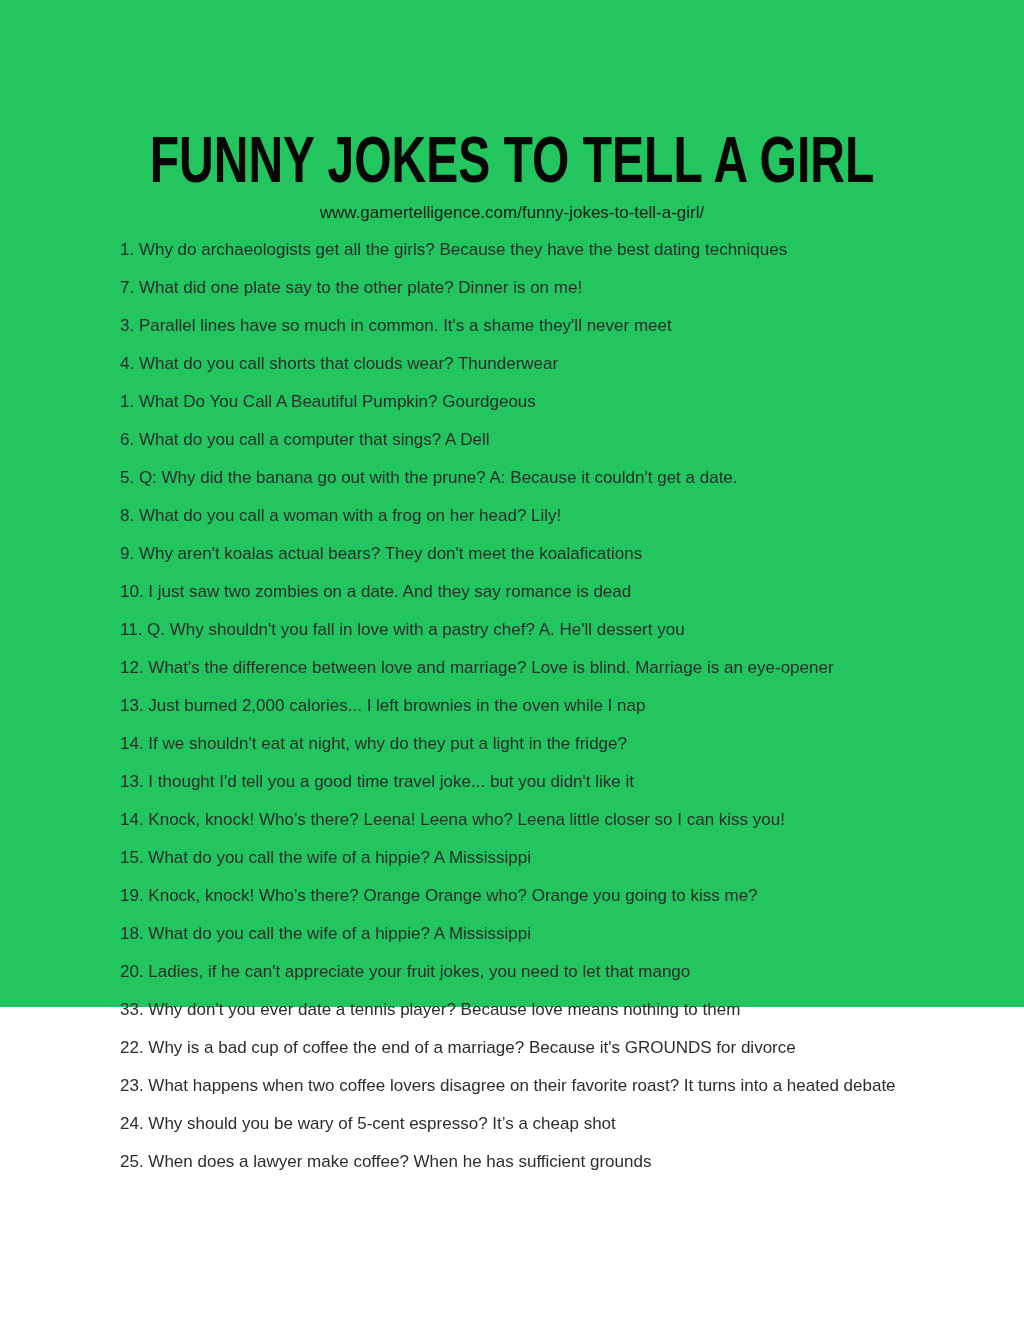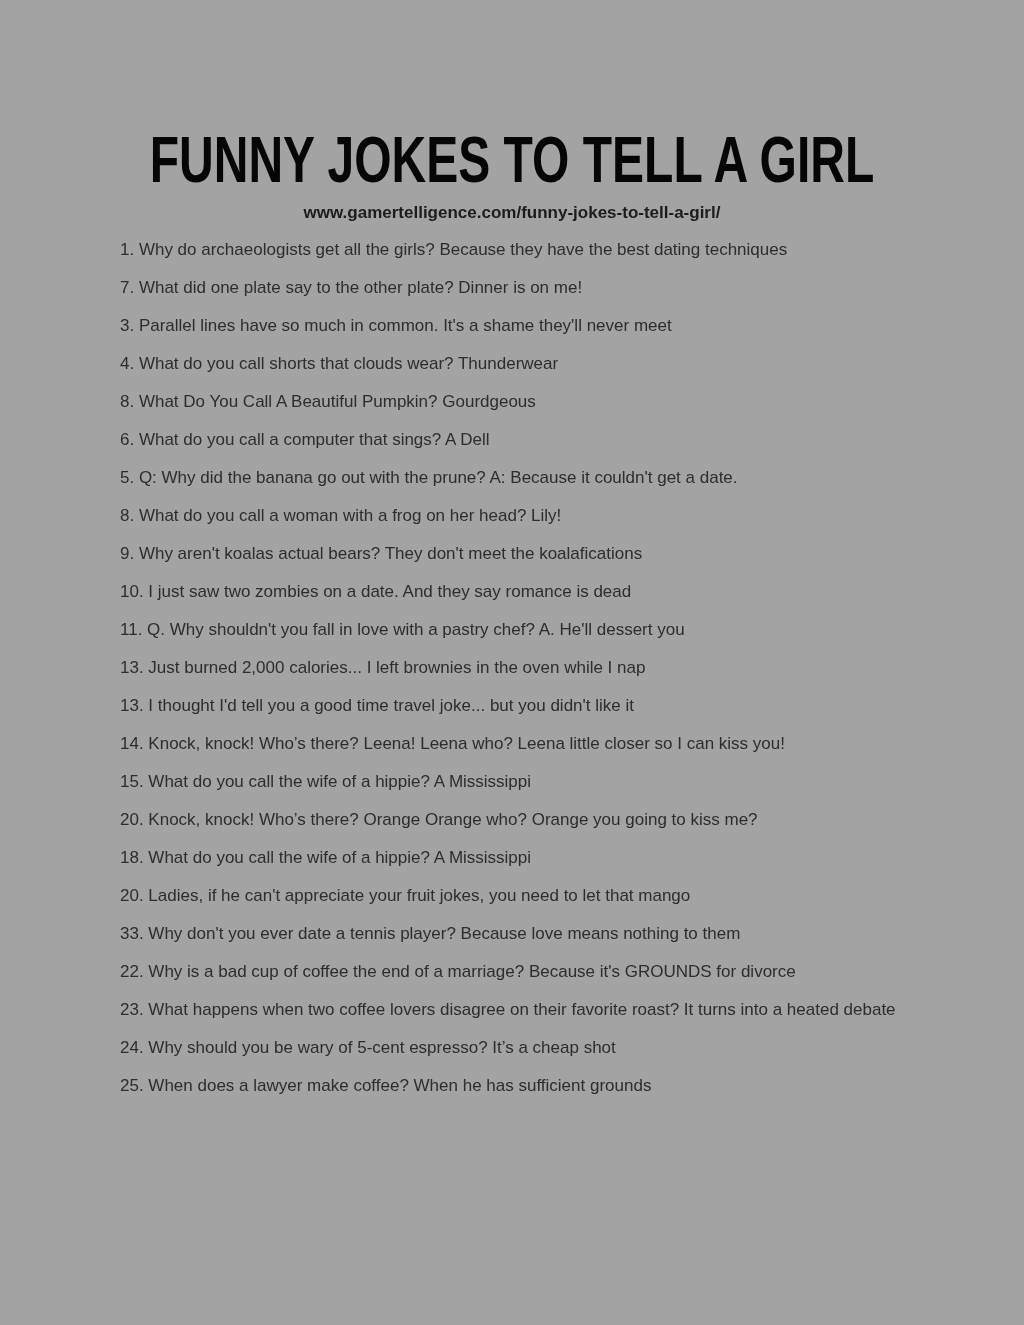--- a/index.html
+++ b/index.html
@@ -9,22 +9,22 @@
   }
   body {
     width: 1024px;
     height: 1325px;
     overflow: hidden;
     font-family: "Liberation Sans", sans-serif;
     -webkit-font-smoothing: antialiased;
   }
   .page {
     width: 1024px;
-    height: 1325px;
-    background: #a3a3a3;
+    height: 1007px;
+    background: #22c55e;
     box-sizing: border-box;
   }
   .doc-header {
     text-align: center;
     padding-top: 126px;
   }
   .doc-title {
     margin: 0;
     font-size: 64px;
     font-weight: bold;
@@ -36,21 +36,20 @@
     display: inline-block;
     transform: scaleX(0.75);
     transform-origin: 50% 50%;
     letter-spacing: 0px;
   }
   .doc-url {
     margin-top: 9px;
     font-size: 17px;
     line-height: 20px;
     color: #1c1c1c;
-    font-weight: bold;
   }
   .jokes-list {
     list-style: none;
     margin: 17px 0 0 0;
     padding: 0 28px 0 120px;
   }
   .jokes-list li {
     font-size: 17px;
     line-height: 20px;
     margin-bottom: 18px;
@@ -65,32 +64,34 @@
   <header class="doc-header">
     <h1 class="doc-title"><span class="title-inner">FUNNY JOKES TO TELL A GIRL</span></h1>
     <div class="doc-url">www.gamertelligence.com/funny-jokes-to-tell-a-girl/</div>
   </header>
 
   <ol class="jokes-list">
     <li>1. Why do archaeologists get all the girls? Because they have the best dating techniques</li>
     <li>7. What did one plate say to the other plate? Dinner is on me!</li>
     <li>3. Parallel lines have so much in common. It's a shame they'll never meet</li>
     <li>4. What do you call shorts that clouds wear? Thunderwear</li>
-    <li>8. What Do You Call A Beautiful Pumpkin? Gourdgeous</li>
+    <li>1. What Do You Call A Beautiful Pumpkin? Gourdgeous</li>
     <li>6. What do you call a computer that sings? A Dell</li>
     <li>5. Q: Why did the banana go out with the prune? A: Because it couldn't get a date.</li>
     <li>8. What do you call a woman with a frog on her head? Lily!</li>
     <li>9. Why aren't koalas actual bears? They don't meet the koalafications</li>
     <li>10. I just saw two zombies on a date. And they say romance is dead</li>
     <li>11. Q. Why shouldn't you fall in love with a pastry chef? A. He'll dessert you</li>
+    <li>12. What's the difference between love and marriage? Love is blind. Marriage is an eye-opener</li>
     <li>13. Just burned 2,000 calories... I left brownies in the oven while I nap</li>
+    <li>14. If we shouldn't eat at night, why do they put a light in the fridge?</li>
     <li>13. I thought I'd tell you a good time travel joke... but you didn't like it</li>
     <li>14. Knock, knock! Who’s there? Leena! Leena who? Leena little closer so I can kiss you!</li>
     <li>15. What do you call the wife of a hippie? A Mississippi</li>
-    <li>20. Knock, knock! Who’s there? Orange Orange who? Orange you going to kiss me?</li>
+    <li>19. Knock, knock! Who’s there? Orange Orange who? Orange you going to kiss me?</li>
     <li>18. What do you call the wife of a hippie? A Mississippi</li>
     <li>20. Ladies, if he can't appreciate your fruit jokes, you need to let that mango</li>
     <li>33. Why don't you ever date a tennis player? Because love means nothing to them</li>
     <li>22. Why is a bad cup of coffee the end of a marriage? Because it's GROUNDS for divorce</li>
     <li>23. What happens when two coffee lovers disagree on their favorite roast? It turns into a heated debate</li>
     <li>24. Why should you be wary of 5-cent espresso? It’s a cheap shot</li>
     <li>25. When does a lawyer make coffee? When he has sufficient grounds</li>
   </ol>
 </div>
 

